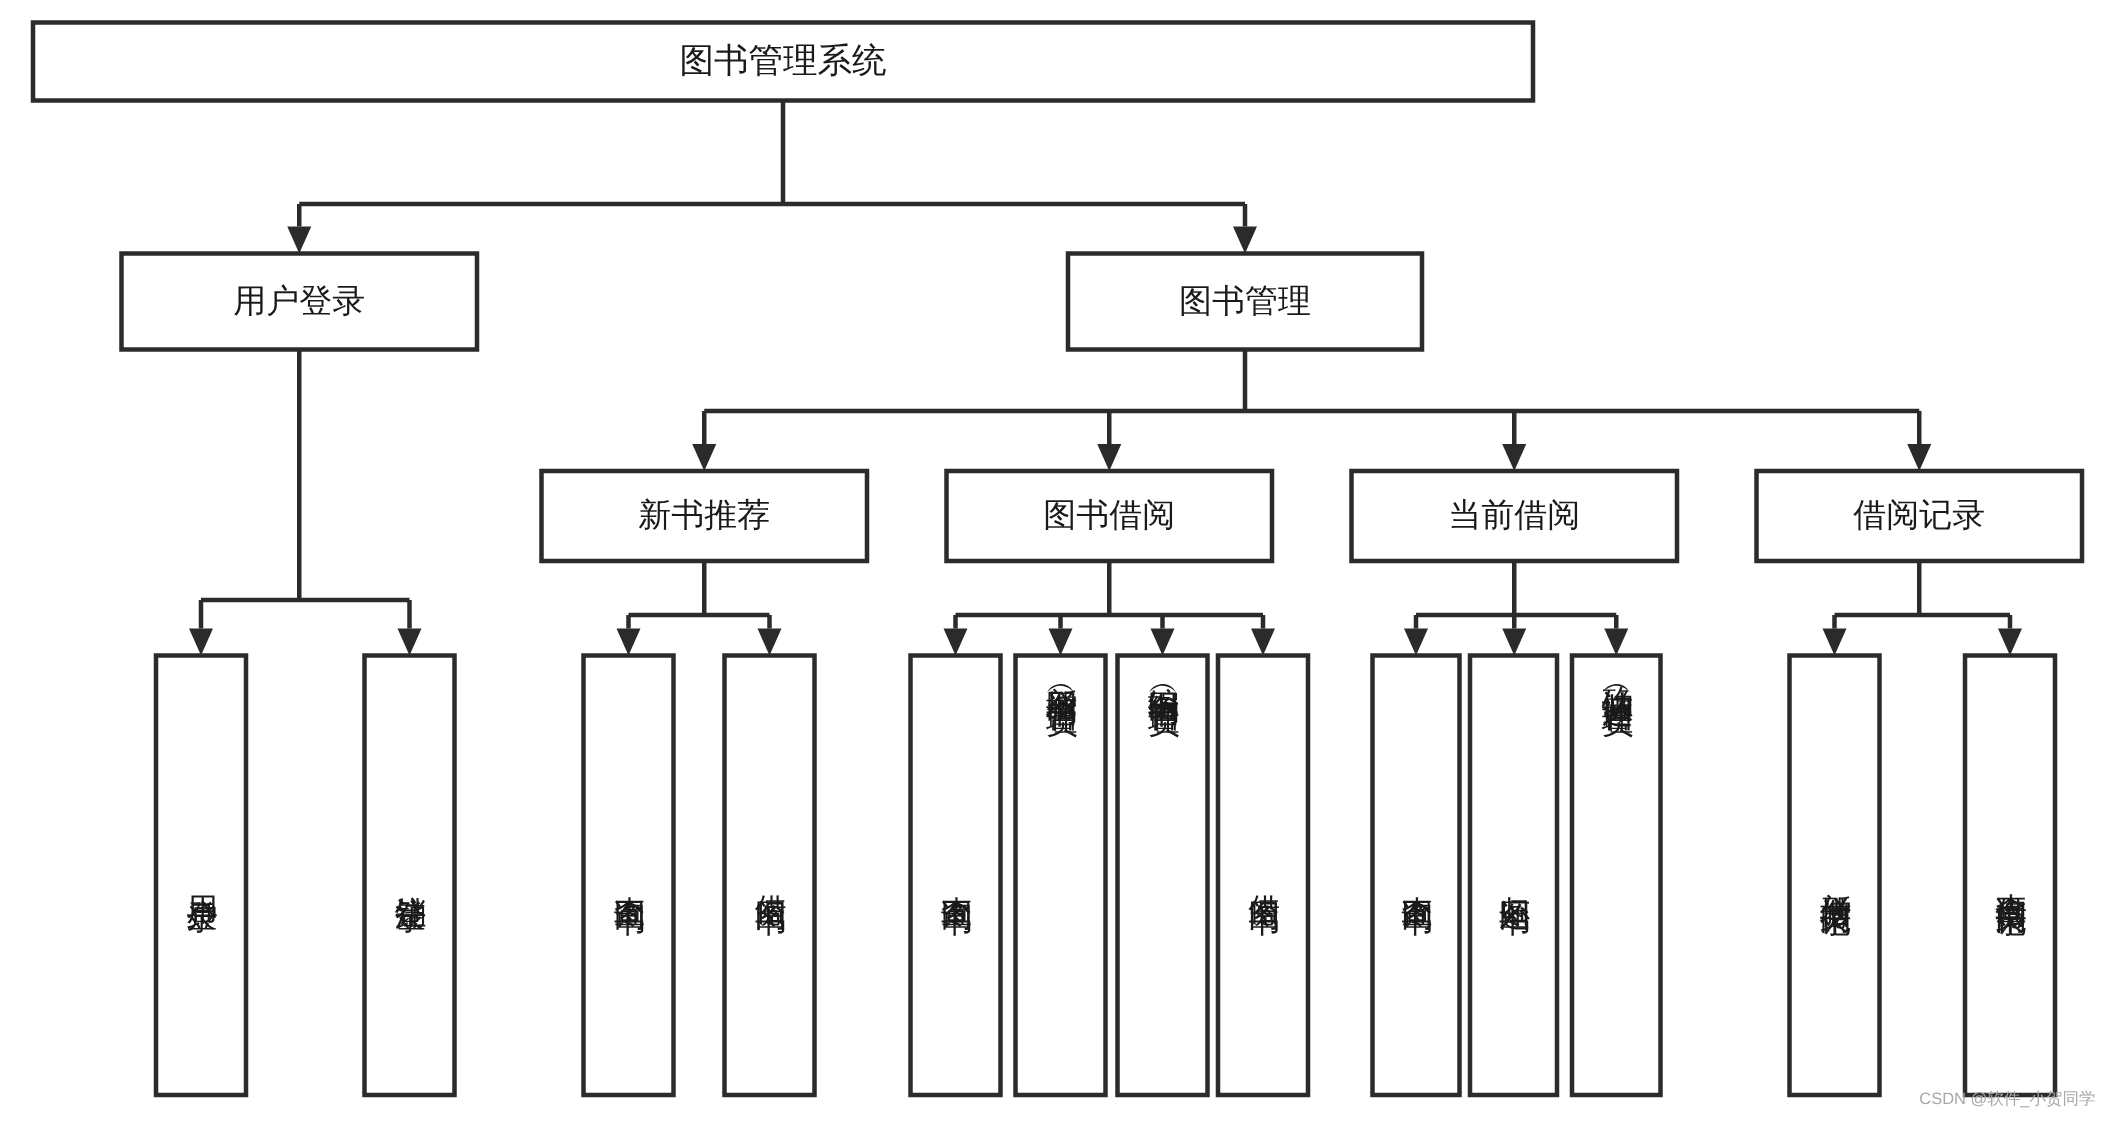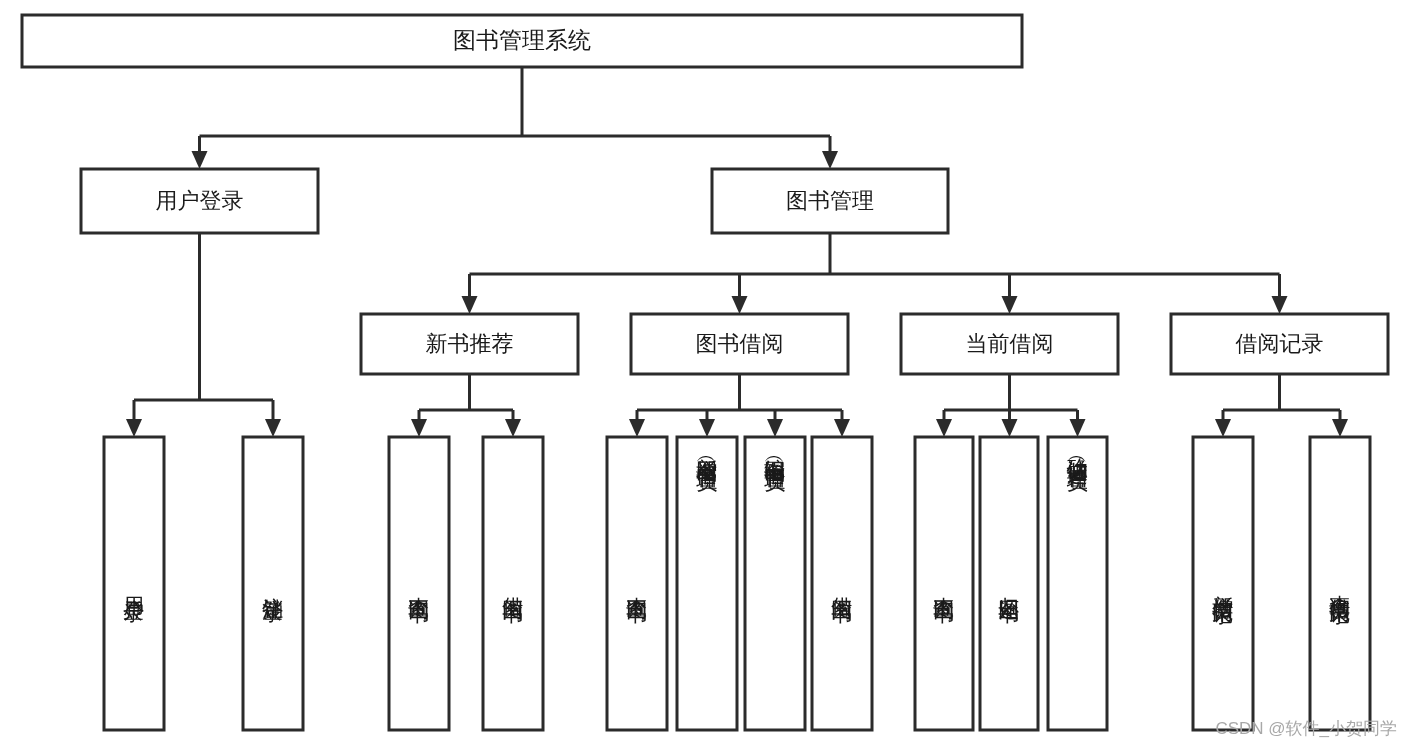--- a/index.html
+++ b/index.html
@@ -52,21 +52,21 @@
     color:#1a1a1a;
     line-height:1.12;
     letter-spacing:2px;
     white-space:nowrap;
   }
   .watermark{
     position:absolute;
     right:8px;
     bottom:7px;
     font-family:"Liberation Sans","DejaVu Sans",sans-serif;
-    font-size:17px;
+    font-size:11px;
     color:#a8a8a8;
     white-space:nowrap;
   }
 </style>
 </head>
 <body>
 
 <svg id="diagram" viewBox="0 0 1405 747" xmlns="http://www.w3.org/2000/svg">
   <defs>
     <g id="ah">

